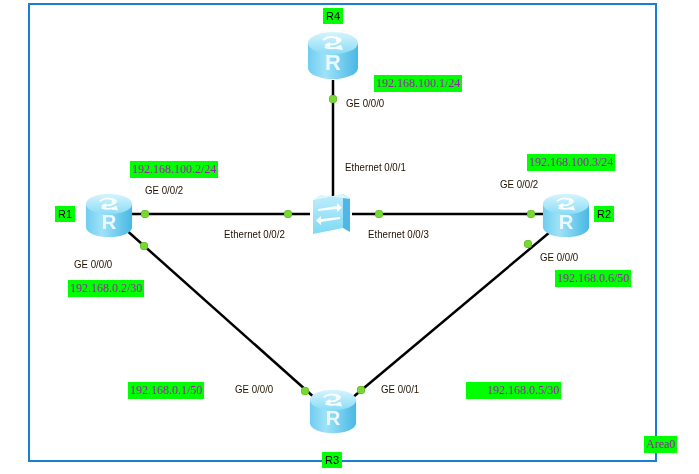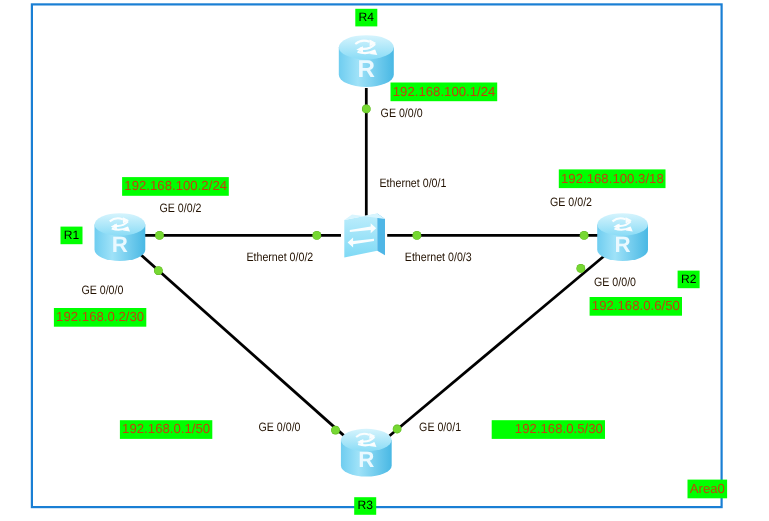--- a/index.html
+++ b/index.html
@@ -30,27 +30,28 @@
   svg#links {
     position: absolute;
     left: 0;
     top: 0;
     width: 699px;
     height: 474px;
   }
   .ip-label {
     position: absolute;
     background: #00ff00;
-    color: #c2410c;
-    font-family: Liberation Sans, sans-serif;
+    color: #a21caf;
+    font-family: Liberation Serif, serif;
     font-size: 12px;
     line-height: 15px;
     padding: 1px 2px;
     white-space: nowrap;
     letter-spacing: 0px;
+    margin-left: 19px;
   }
   .node-label {
     position: absolute;
     background: #00ff00;
     color: #000000;
     font-family: Liberation Sans, sans-serif;
     font-size: 11px;
     line-height: 14px;
     padding: 1px 3px;
     white-space: nowrap;
@@ -145,21 +146,21 @@
       <path d="M38 10 q-6 6 -14 4"></path>
       <path d="M22 17 q8 3 16 -1"></path>
     </g>
     <g fill="#ffffff" opacity="0.95">
       <polygon points="33,6 39,9 33,12"></polygon>
       <polygon points="27,12 21,15 27,18"></polygon>
       <polygon points="38,15 33,19 40,20"></polygon>
     </g>
     <text x="30" y="40" text-anchor="middle" font-family="Liberation Sans, sans-serif" font-size="22" font-weight="bold" fill="#eaf9ff">R</text>
   </svg>
-  <div class="node-label" style="left:616px; top:206px;margin-top:40px;">R2</div>
+  <div class="node-label" style="left:594px; top:206px;">R2</div>
 
   <svg class="router" style="left:305px; top:388px;" width="56" height="48" viewBox="0 0 60 52">
     <path d="M5 13 L5 38 A25 11 0 0 0 55 38 L55 13 Z" fill="url(#rbody4)"></path>
     <ellipse cx="30" cy="13" rx="25" ry="11" fill="url(#rtop4)"></ellipse>
     <g fill="none" stroke="#ffffff" stroke-width="2" opacity="0.95">
       <path d="M20 10 q6 -5 13 -2"></path>
       <path d="M38 10 q-6 6 -14 4"></path>
       <path d="M22 17 q8 3 16 -1"></path>
     </g>
     <g fill="#ffffff" opacity="0.95">
@@ -192,21 +193,21 @@
   <div class="dot" style="left:284px; top:210px;"></div>
   <div class="dot" style="left:375px; top:210px;"></div>
   <div class="dot" style="left:527px; top:210px;"></div>
   <div class="dot" style="left:140px; top:242px;"></div>
   <div class="dot" style="left:524px; top:240px;"></div>
   <div class="dot" style="left:301px; top:387px;"></div>
   <div class="dot" style="left:357px; top:386px;"></div>
 
   <div class="ip-label" style="left:355px; top:75px;">192.168.100.1/24</div>
   <div class="ip-label" style="left:111px; top:161px;">192.168.100.2/24</div>
-  <div class="ip-label" style="left:508px; top:154px;">192.168.100.3/18</div>
+  <div class="ip-label" style="left:508px; top:154px;">192.168.100.3/24</div>
   <div class="ip-label" style="left:49px; top:280px;">192.168.0.2/30</div>
   <div class="ip-label" style="left:536px; top:270px;">192.168.0.6/50</div>
   <div class="ip-label" style="left:109px; top:382px;">192.168.0.1/50</div>
   <div class="ip-label" style="left:447px; top:382px;padding-left:21px;">192.168.0.5/30</div>
 
   <div class="iface-label" style="left:346px; top:97px;">GE 0/0/0</div>
   <div class="iface-label" style="left:345px; top:161px;">Ethernet 0/0/1</div>
   <div class="iface-label" style="left:145px; top:184px;">GE 0/0/2</div>
   <div class="iface-label" style="left:500px; top:178px;">GE 0/0/2</div>
   <div class="iface-label" style="left:224px; top:228px;">Ethernet 0/0/2</div>

